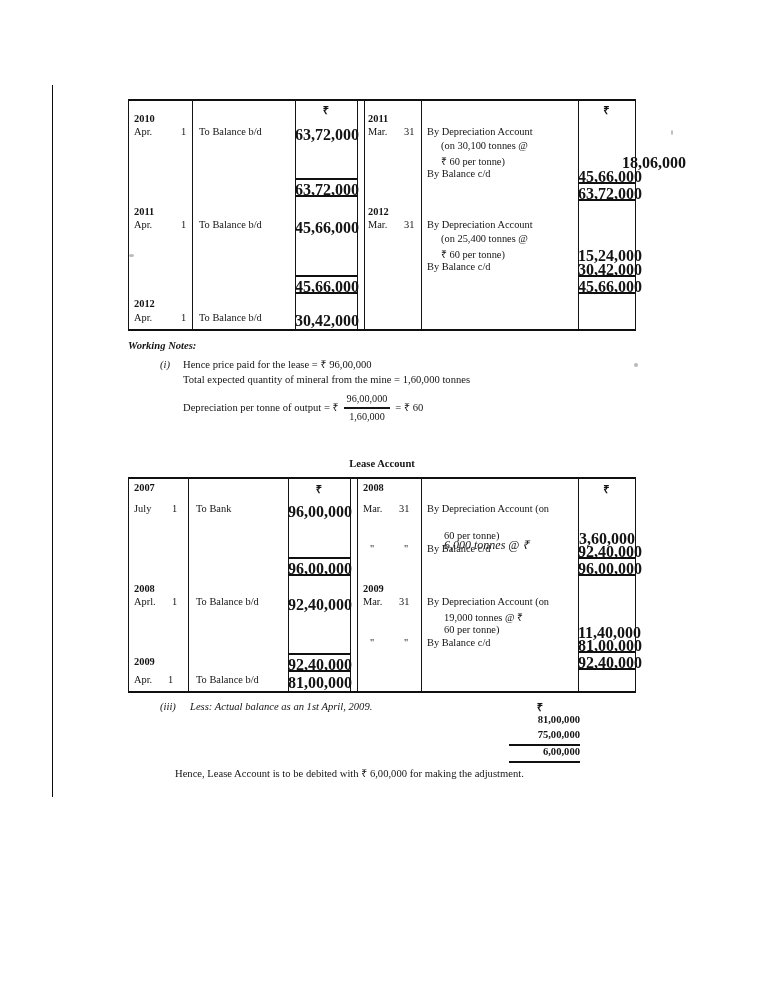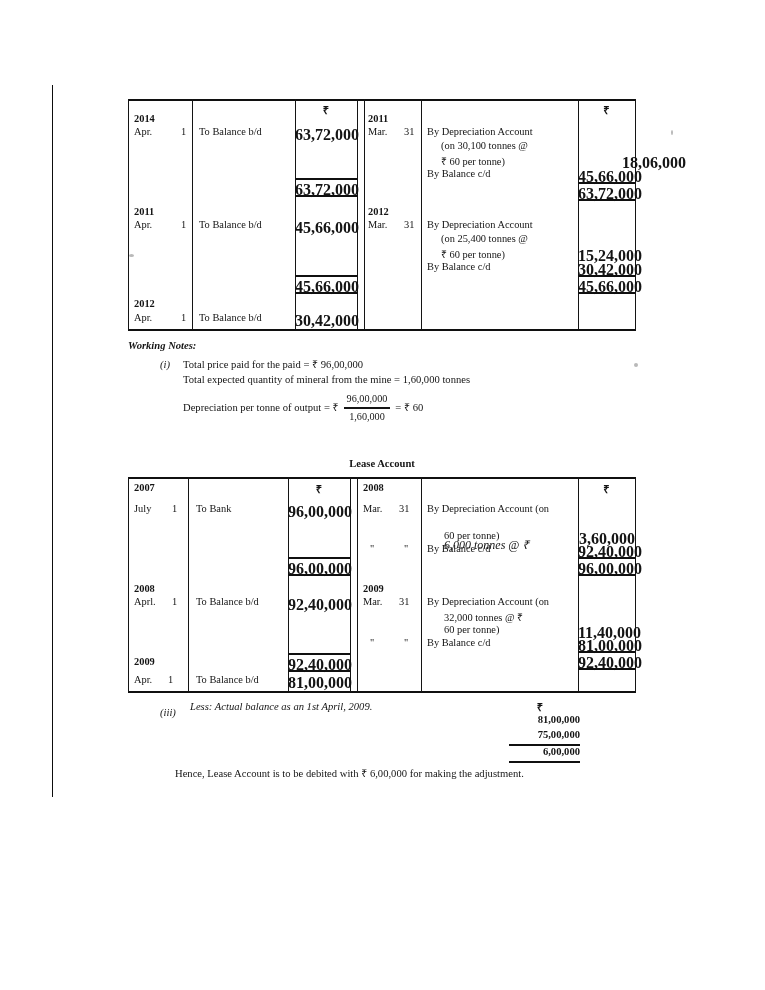--- a/index.html
+++ b/index.html
@@ -80,21 +80,21 @@
     <div class="vline" style="left:295px;top:99px;height:231px;"></div>
     <div class="vline" style="left:357px;top:99px;height:231px;"></div>
     <div class="vline" style="left:364px;top:99px;height:231px;"></div>
     <div class="vline" style="left:421px;top:99px;height:231px;"></div>
     <div class="vline" style="left:578px;top:99px;height:231px;"></div>
     <div class="vline" style="left:635px;top:99px;height:231px;"></div>
 
     <div class="hang rupee" style="left:295px;top:102px;width:62px;">₹</div>
     <div class="hang rupee" style="left:578px;top:102px;width:57px;">₹</div>
 
-    <div class="hang yr" style="left:134px;top:113px;font-size:10.4px;">2014</div>
+    <div class="hang yr" style="left:134px;top:113px;font-size:10.4px;">2010</div>
     <div class="hang" style="left:134px;top:126px;font-size:10.4px;">Apr.</div>
     <div class="hang" style="left:181px;top:126px;font-size:10.4px;">1</div>
     <div class="hang" style="left:199px;top:126px;font-size:10.4px;">To Balance b/d</div>
     <div class="hang num" style="left:295px;top:126px;width:62px;">63,72,000</div>
     <div class="line-thick" style="left:295px;top:178px;width:62px;"></div>
     <div class="hang num" style="left:295px;top:181px;width:62px;">63,72,000</div>
     <div class="line-thick" style="left:295px;top:195px;width:62px;"></div>
 
     <div class="hang yr" style="left:368px;top:113px;font-size:10.4px;">2011</div>
     <div class="hang" style="left:368px;top:126px;font-size:10.4px;">Mar.</div>
@@ -137,21 +137,21 @@
     <div class="hang" style="left:199px;top:312px;font-size:10.4px;">To Balance b/d</div>
     <div class="hang num" style="left:295px;top:312px;width:62px;">30,42,000</div>
   </div>
 
   <div class="wn-title" style="position:absolute;left:128px;top:340px;">Working Notes:</div>
 
   <div class="wn" style="left:160px;top:357px;width:480px;">
     <div style="position:relative;">
       <span class="rn" style="position:absolute;left:0;top:0;">(i)</span>
       <div style="margin-left:23px;">
-        <div>Total price paid for the paid = ₹ 96,00,000</div>
+        <div>Hence price paid for the lease = ₹ 96,00,000</div>
         <div>Total expected quantity of mineral from the mine = 1,60,000 tonnes</div>
       </div>
     </div>
   </div>
 
   <div class="wn" style="left:183px;top:393px;width:460px;">
     <span class="nowrap">Depreciation per tonne of output  =  ₹</span><span class="frac"><span class="n">96,00,000</span><span class="bar"></span><span class="d">1,60,000</span></span><span class="nowrap">=  ₹ 60</span>
   </div>
 
 
@@ -206,39 +206,39 @@
     <div class="line-thick" style="left:288px;top:653px;width:62px;"></div>
     <div class="hang num" style="left:288px;top:656px;width:62px;">92,40,000</div>
     <div class="line-thick" style="left:288px;top:670px;width:62px;"></div>
 
     <div class="hang yr" style="left:363px;top:583px;font-size:10.4px;">2009</div>
     <div class="hang" style="left:363px;top:596px;font-size:10.4px;">Mar.</div>
     <div class="hang" style="left:399px;top:596px;font-size:10.4px;">31</div>
     <div class="hang ditto" style="left:363px;top:637px;width:18px;font-size:10.4px;">"</div>
     <div class="hang ditto" style="left:397px;top:637px;width:18px;font-size:10.4px;">"</div>
     <div class="hang" style="left:427px;top:596px;font-size:10.4px;">By Depreciation Account (on</div>
-    <div class="hang" style="left:444px;top:610px;font-size:10.4px;">32,000 tonnes @ ₹</div>
+    <div class="hang" style="left:444px;top:610px;font-size:10.4px;">19,000 tonnes @ ₹</div>
     <div class="hang" style="left:444px;top:624px;font-size:10.4px;">60 per tonne)</div>
     <div class="hang" style="left:427px;top:637px;font-size:10.4px;">By Balance c/d</div>
     <div class="hang num" style="left:578px;top:624px;width:57px;">11,40,000</div>
     <div class="hang num" style="left:578px;top:637px;width:57px;">81,00,000</div>
     <div class="line-thick" style="left:578px;top:651px;width:57px;"></div>
     <div class="hang num" style="left:578px;top:654px;width:57px;">92,40,000</div>
     <div class="line-thick" style="left:578px;top:668px;width:57px;"></div>
 
     <div class="hang yr" style="left:134px;top:656px;font-size:10.4px;">2009</div>
     <div class="hang" style="left:134px;top:674px;font-size:10.4px;">Apr.</div>
     <div class="hang" style="left:168px;top:674px;font-size:10.4px;">1</div>
     <div class="hang" style="left:196px;top:674px;font-size:10.4px;">To Balance b/d</div>
     <div class="hang num" style="left:288px;top:674px;width:62px;">81,00,000</div>
   </div>
 
   <div class="wn" style="left:160px;top:699px;width:480px;">
     <div style="position:relative;">
-      <span class="rn" style="position:absolute;left:0;top:6px;text-align:center;">(iii)</span>
+      <span class="rn" style="position:absolute;left:0;top:0;text-align:center;">(iii)</span>
       <div style="margin-left:30px;">
         <div class="ital">Less: Actual balance as an 1st April, 2009.</div>
       </div>
     </div>
   </div>
 
   <div class="hang rupee" style="left:500px;top:699px;width:80px;">₹</div>
   <div class="hang num" style="left:500px;top:714px;width:80px;font-size:10.6px;">81,00,000</div>
   <div class="hang num" style="left:500px;top:729px;width:80px;font-size:10.6px;">75,00,000</div>
   <div class="line-thick" style="left:509px;top:744px;width:71px;"></div>

